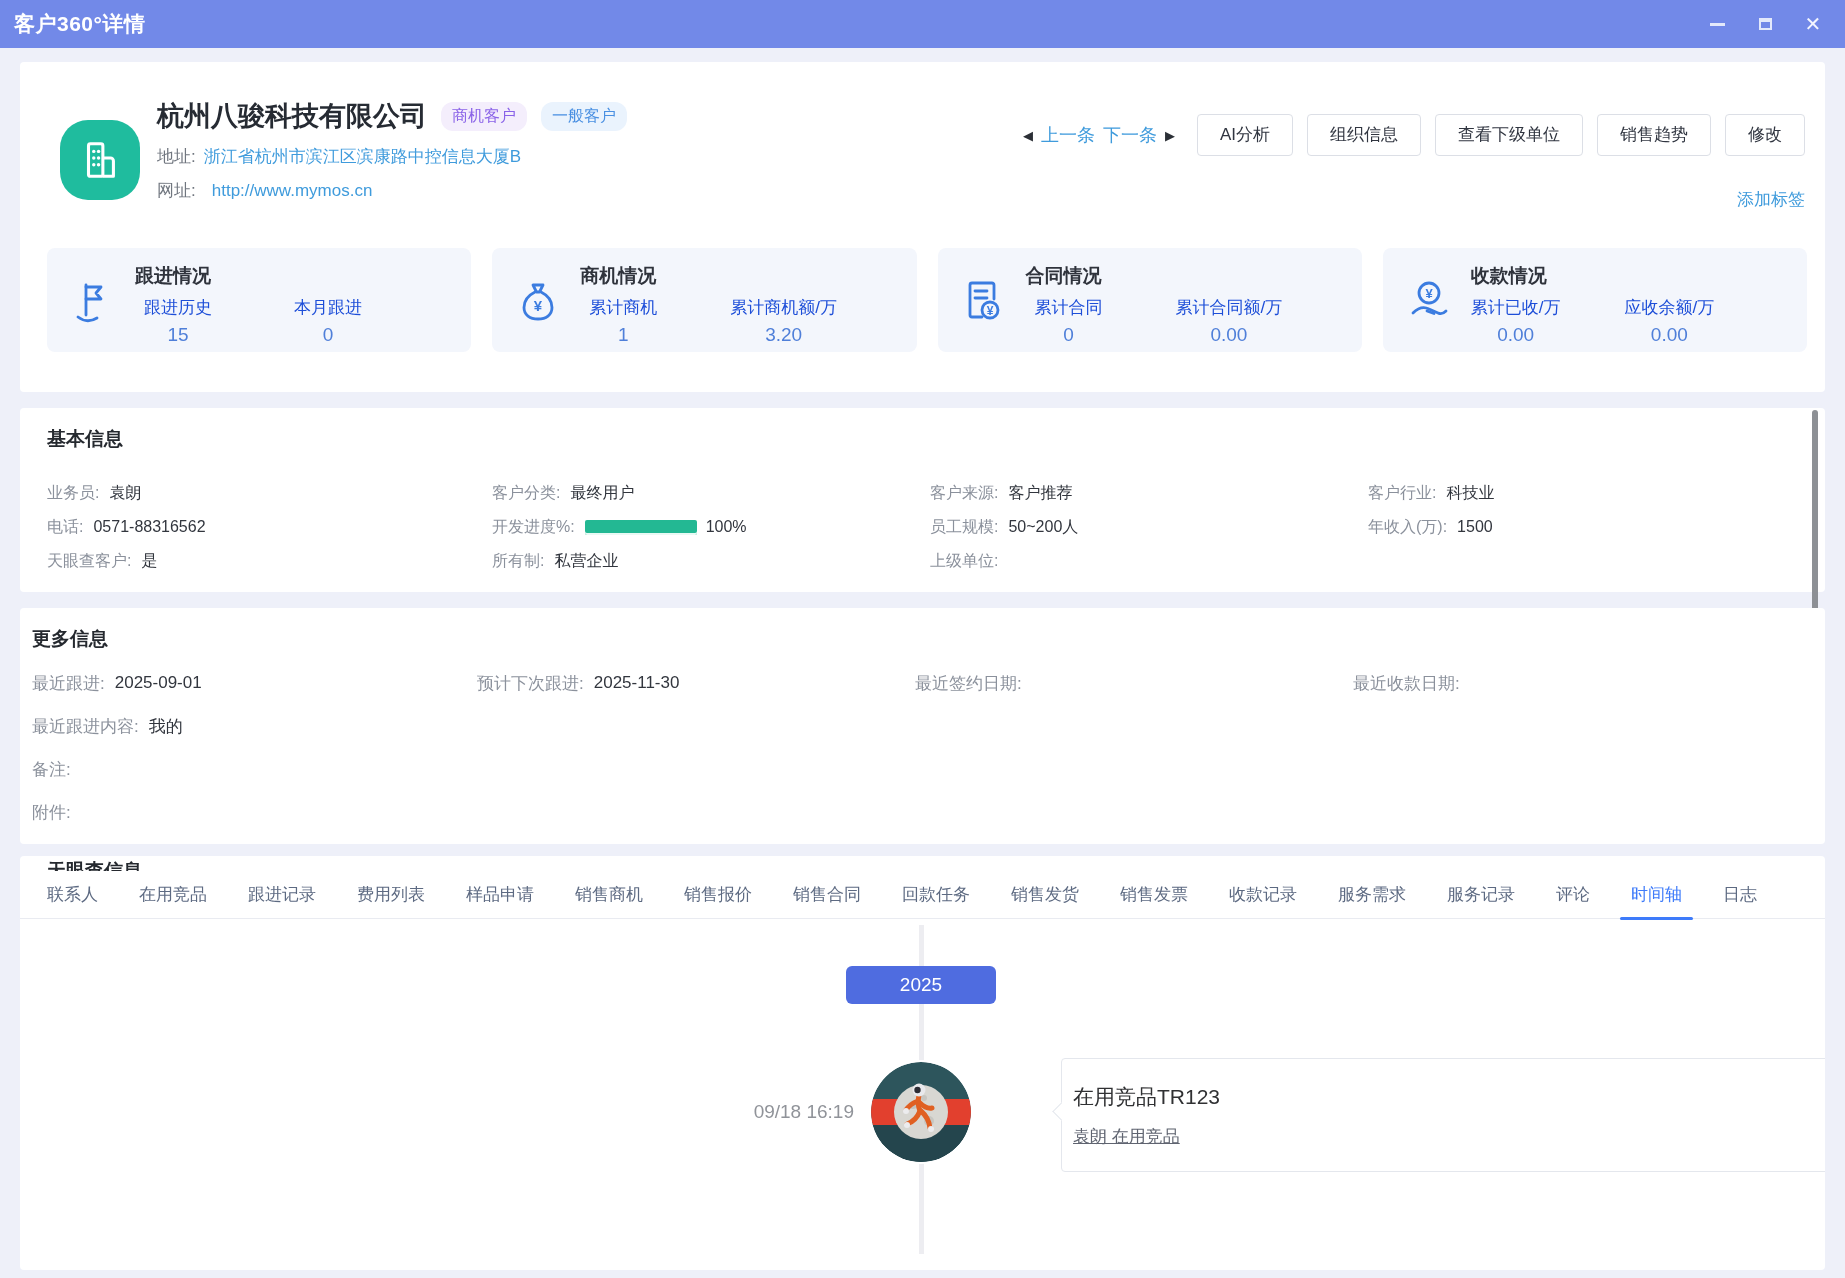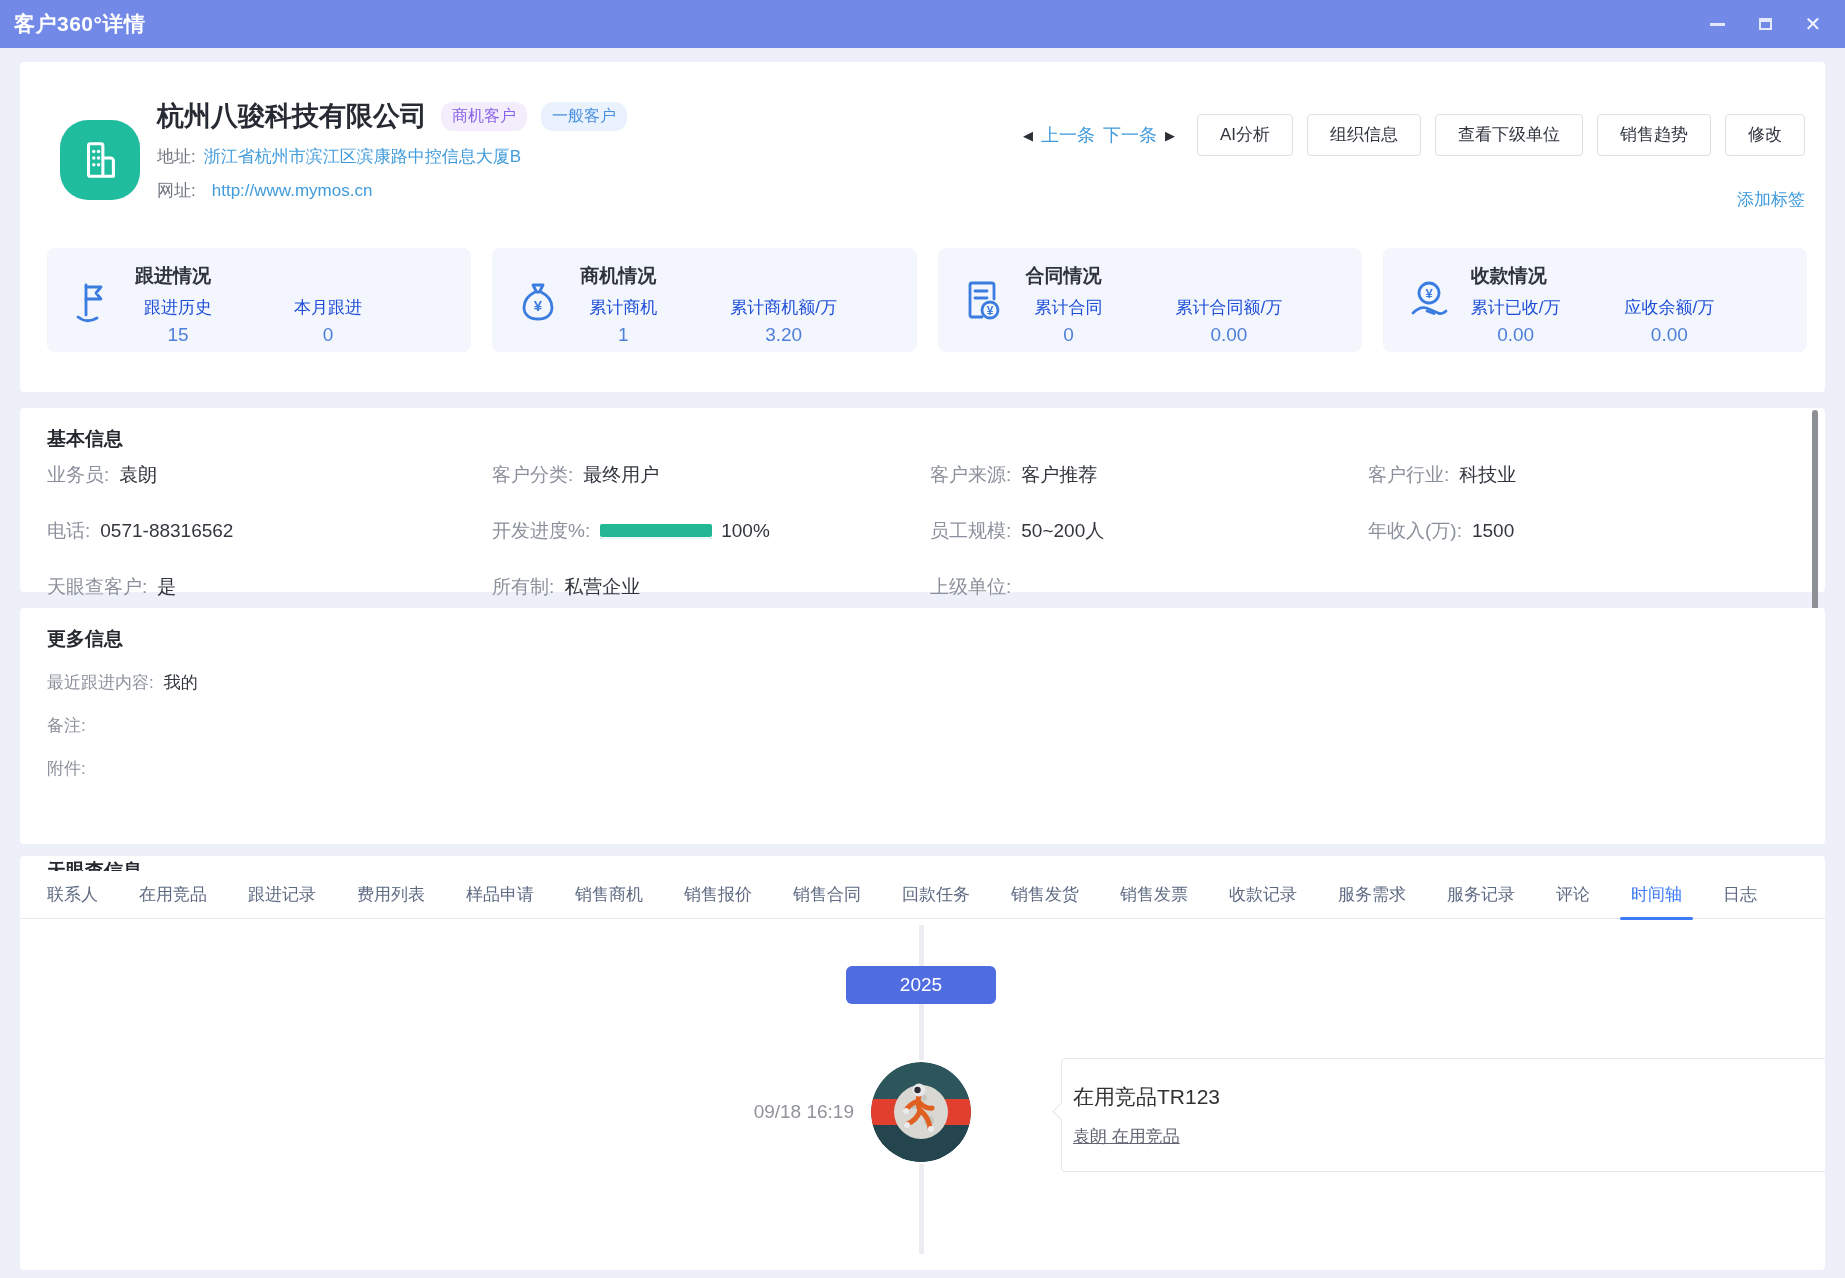--- a/index.html
+++ b/index.html
@@ -49,30 +49,30 @@
   .stat-body { margin-left:18px; }
   .stat-title { font-size:19px; font-weight:bold; color:#2f333c; margin-bottom:7px; }
   .metrics { display:flex; gap:64px; }
   .metric { display:flex; flex-direction:column; align-items:center; min-width:86px; }
   .m-label { font-size:17px; color:#1d4ed8; }
   .m-value { font-size:19px; color:#4f7fd9; margin-top:5px; }
 
   
   .basic-card { top:408px; height:184px; padding:18px 27px; }
   .sec-title { font-size:19px; font-weight:bold; color:#25292f; }
-  .fgrid { display:grid; grid-template-columns:445px 438px 438px 1fr; row-gap:30px; margin-top:10px; font-size:19px; }
+  .fgrid { display:grid; grid-template-columns:445px 438px 438px 1fr; row-gap:8px; margin-top:28px; font-size:16px; }
   .field { display:flex; align-items:center; min-height:26px; }
   .fl { color:#8b919c; margin-right:10px; white-space:nowrap; }
   .fv { color:#32363e; }
   .pbar { display:inline-block; width:112px; height:15px; background:#23b893; border-radius:2px;
           box-shadow:inset 0 -2px 0 #e9f9f4; margin-right:9px; }
   .scroll-thumb { position:absolute; right:27px; top:410px; width:6px; height:248px; background:#8d9095; border-radius:3px; }
 
   
-  .more-card { top:608px; height:236px; padding:18px 27px; }
+  .more-card { top:608px; height:236px; padding:18px 12px; }
   .fgrid4 { display:grid; grid-template-columns:445px 438px 438px 1fr; margin-top:18px; font-size:17px; }
   .fline { margin-top:17px; font-size:17px; display:flex; align-items:center; min-height:26px; }
 
   
   .tabs-card { top:856px; height:414px; overflow:hidden; }
   .clipped-title { position:absolute; left:27px; top:2px; height:13px; overflow:hidden; }
   .clipped-title span { font-size:19px; font-weight:bold; color:#25292f; display:block; }
   .tabrow { display:flex; align-items:center; gap:41px; padding-left:27px; height:48px; margin-top:15px;
             border-bottom:1px solid #e9ebf1; }
   .tab { font-size:17px; color:#5d6a82; cursor:pointer; white-space:nowrap; position:relative; height:48px;
@@ -315,20 +315,38 @@
         <span class="fl">上级单位:</span>
         <span class="fv"></span>
       </div>
       <div class="field"></div>
     </div>
   </section>
   <div class="scroll-thumb"></div>
 
   <section class="card more-card">
     <div class="sec-title">更多信息</div>
+    <div class="fgrid4">
+      <div class="field">
+        <span class="fl">最近跟进:</span>
+        <span class="fv">2025-09-01</span>
+      </div>
+      <div class="field">
+        <span class="fl">预计下次跟进:</span>
+        <span class="fv">2025-11-30</span>
+      </div>
+      <div class="field">
+        <span class="fl">最近签约日期:</span>
+        <span class="fv"></span>
+      </div>
+      <div class="field">
+        <span class="fl">最近收款日期:</span>
+        <span class="fv"></span>
+      </div>
+    </div>
     <div class="fline">
       <span class="fl">最近跟进内容:</span>
       <span class="fv">我的</span>
     </div>
     <div class="fline">
       <span class="fl">备注:</span>
       <span class="fv"></span>
     </div>
     <div class="fline">
       <span class="fl">附件:</span>

